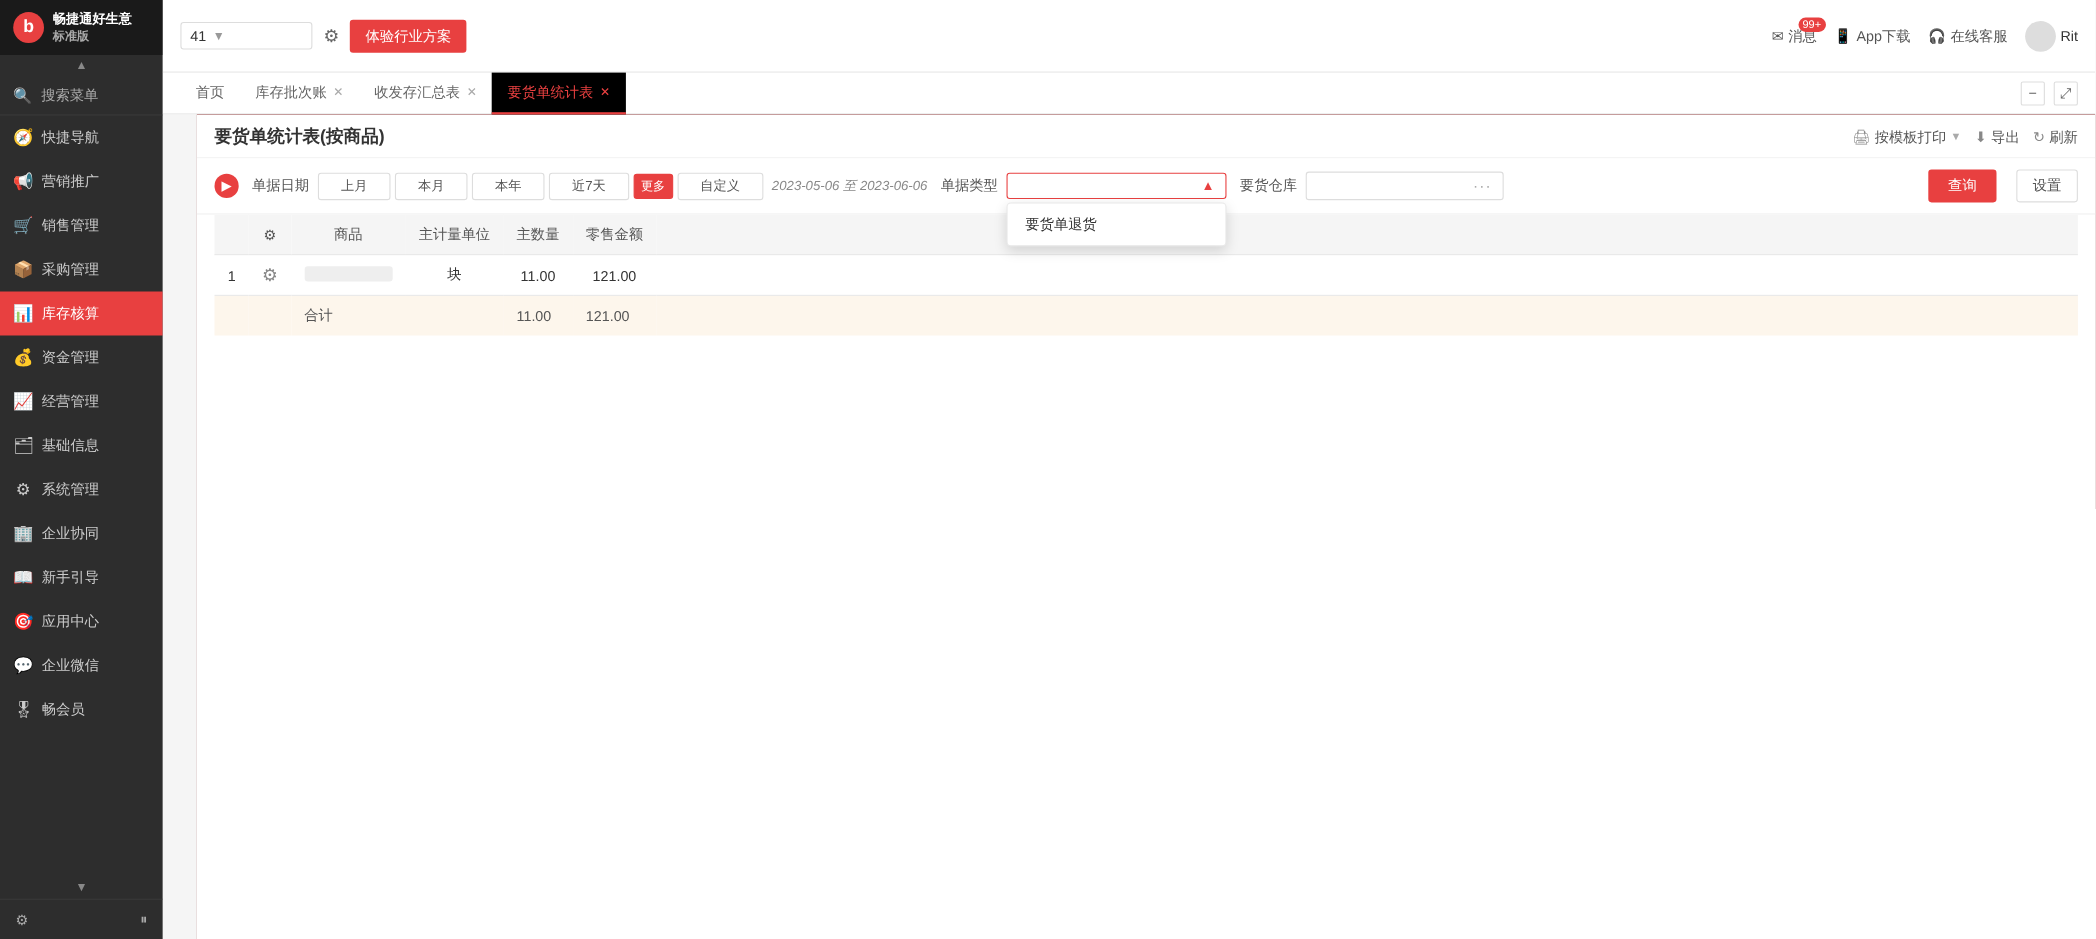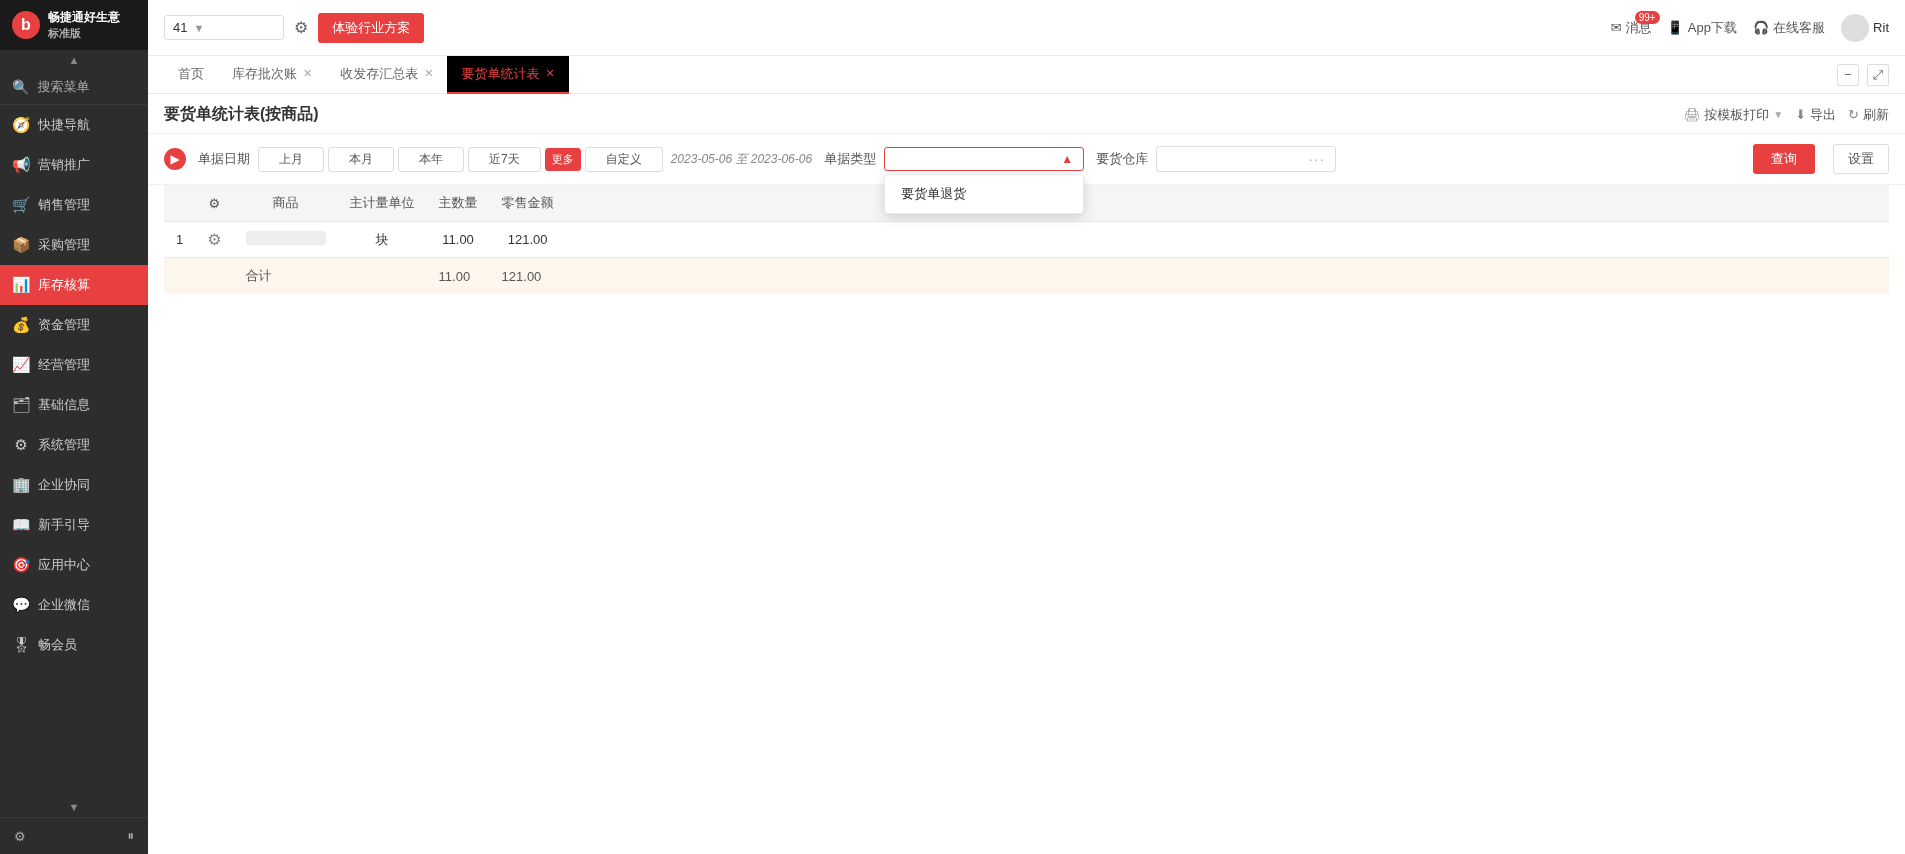--- a/index.html
+++ b/index.html
@@ -87,21 +87,21 @@
       flex: 1;
       display: flex;
       flex-direction: column;
       height: 100%;
       background: #f5f5f5;
       overflow: hidden;
     }
 
     
     .top-header {
-      height: 56px;
+      height: 66px;
       background: #fff;
       display: flex;
       align-items: center;
       padding: 0 16px;
       border-bottom: 1px solid #e8e8e8;
       flex-shrink: 0;
       position: relative;
     }
     .header-left { display: flex; align-items: center; gap: 10px; flex: 1; }
     .company-select {
@@ -212,20 +212,21 @@
       background: #fff;
     }
 
     
     .content {
       flex: 1;
       overflow-y: auto;
       background: #7f1d1d;
       display: flex;
       flex-direction: column;
+      margin-left: 31px;
     }
 
     .page-container {
       background: #fff;
       margin: 0;
       flex: 1;
       display: flex;
       flex-direction: column;
     }
 

